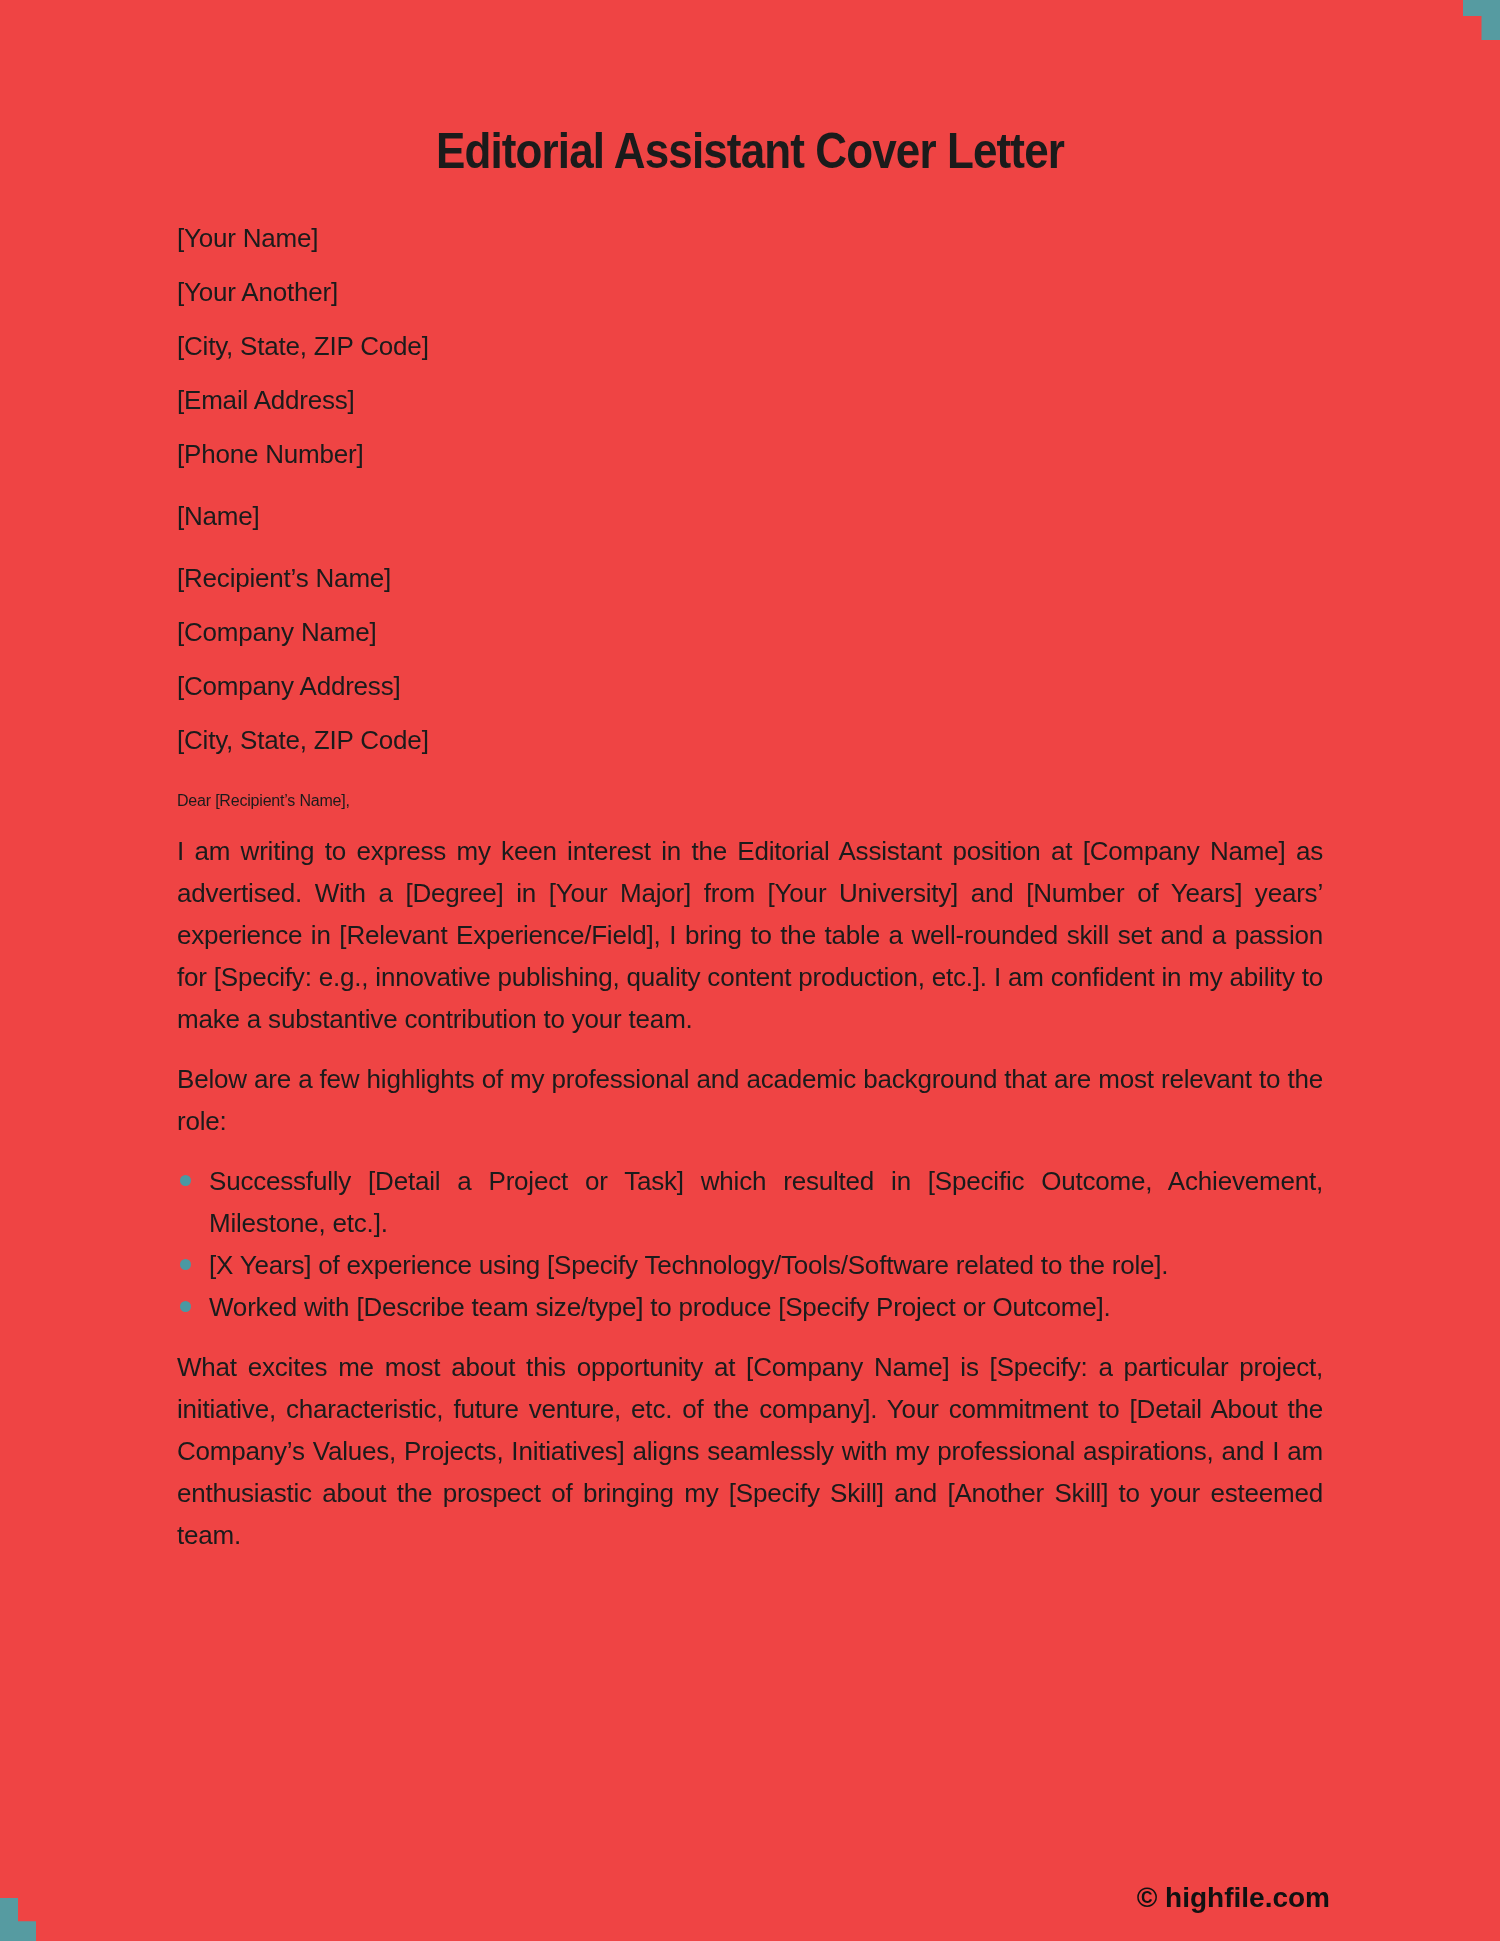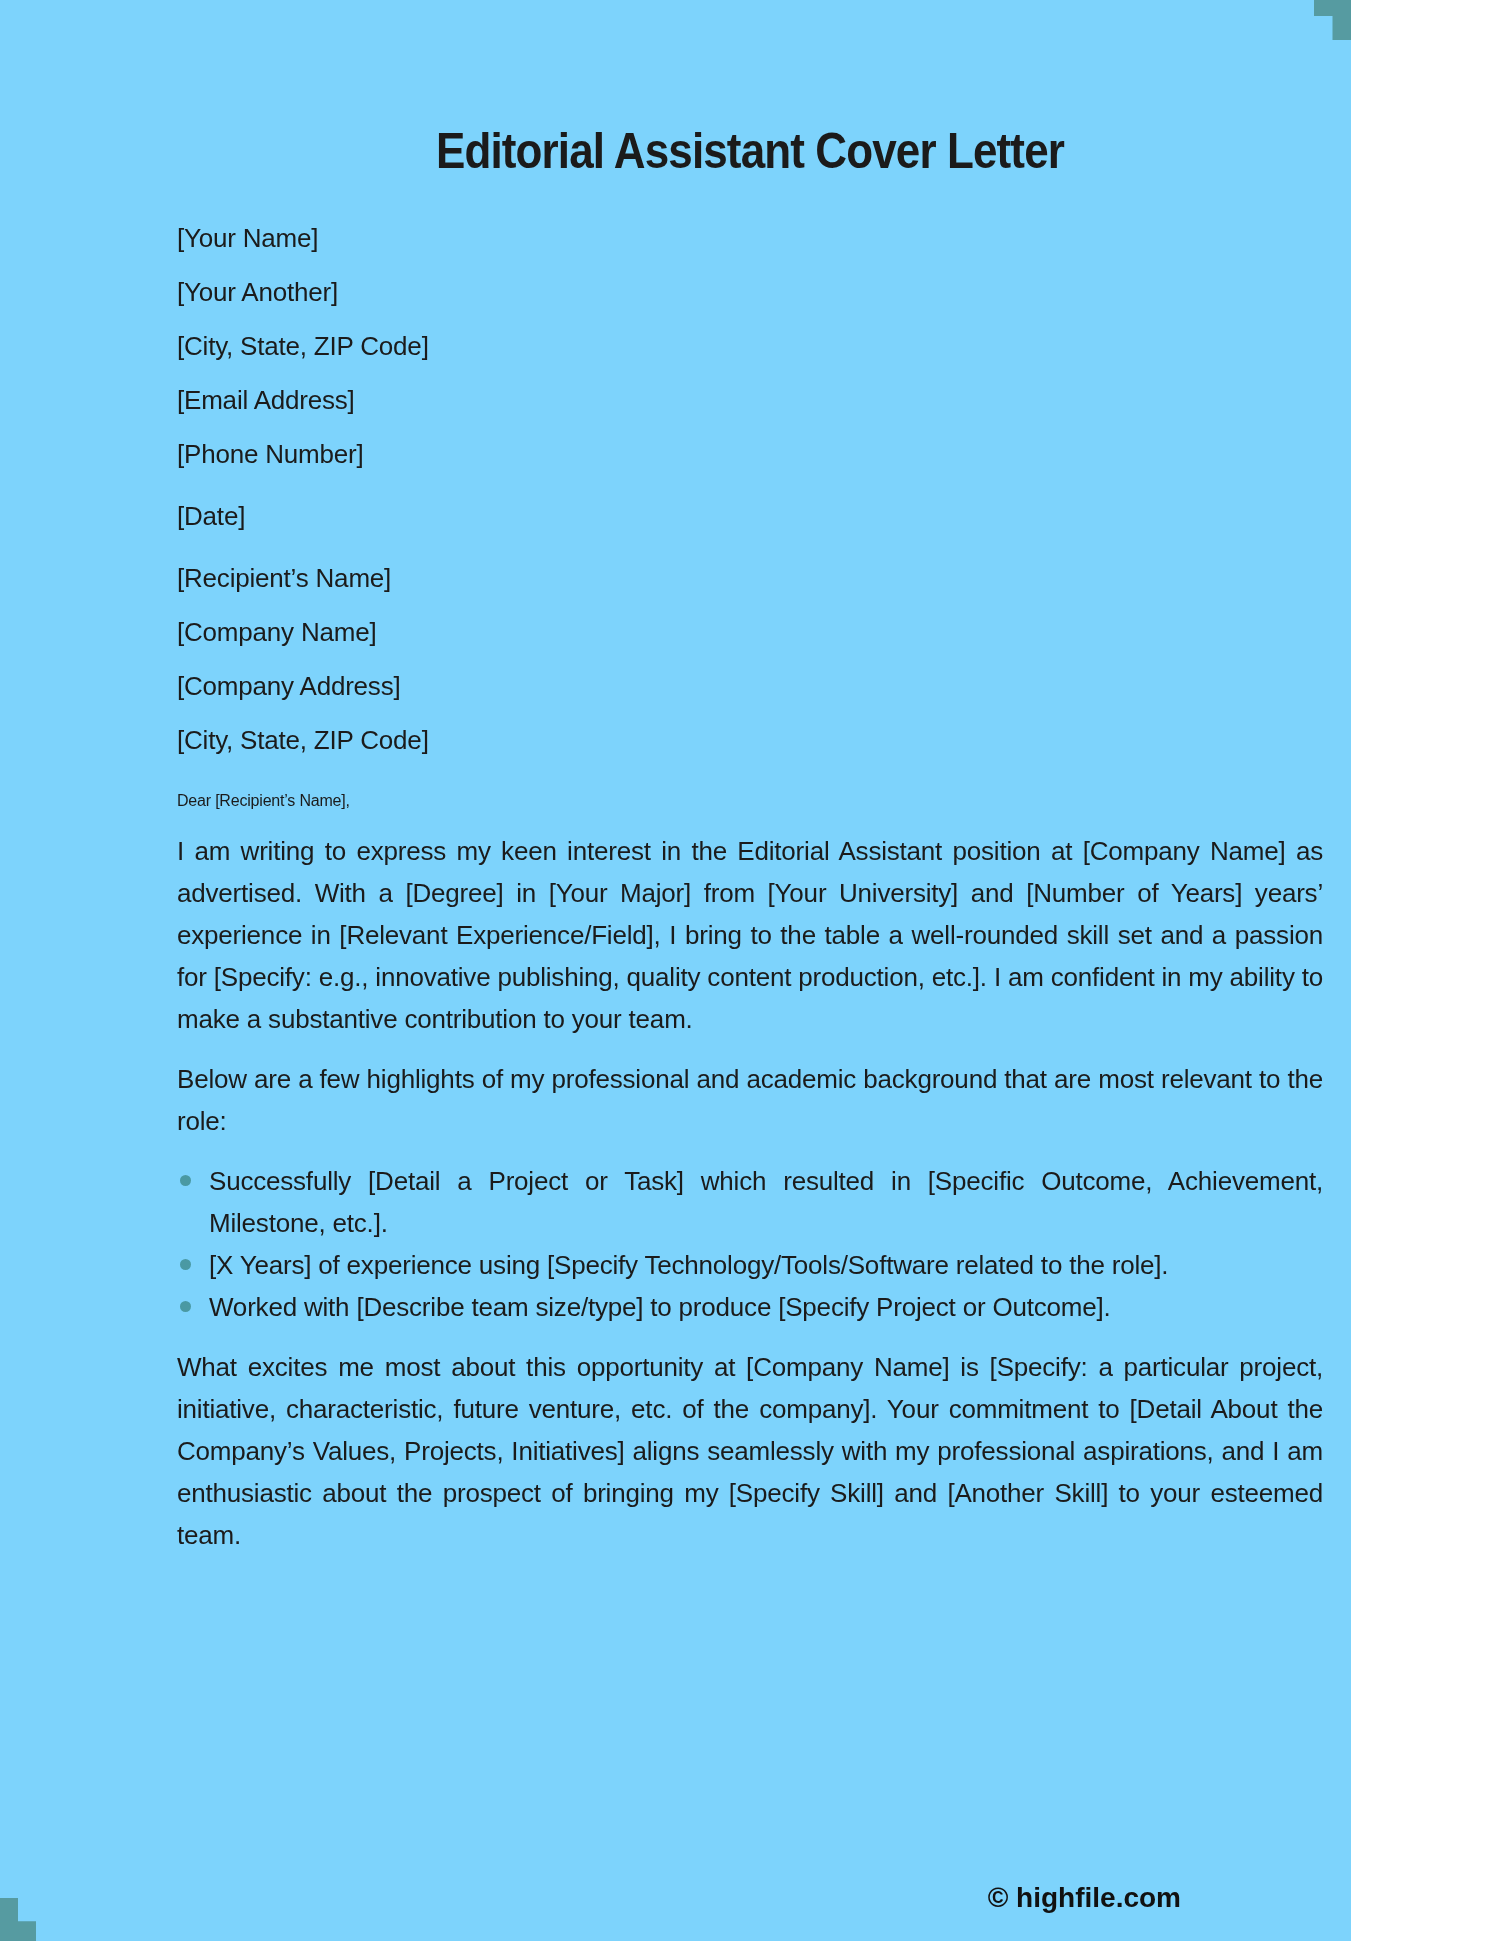--- a/index.html
+++ b/index.html
@@ -3,22 +3,22 @@
 <meta charset="utf-8">
 <style>
   :root{
     --accent:#569ba1;
     --bullet:#4a99a3;
     --ink:#1b1b1b;
   }
   html,body{margin:0;padding:0;background:#fff;}
   .page{
     position:relative;
-    width:1351px;height:1941px;
-    background:#7dd3fc;
+    width:1500px;height:1941px;
+    background:#ef4444;
     overflow:hidden;
     font-family:"Liberation Sans",sans-serif;
     color:var(--ink);
   }
   
   .corner-tr{
     position:absolute;top:0;right:0;width:37px;height:40px;
     background:var(--accent);
     clip-path:polygon(0 0,100% 0,100% 100%,50% 100%,50% 40%,0 40%);
   }
@@ -95,21 +95,21 @@
 
         <li class="line">[Your Another]</li>
 
         <li class="line">[City, State, ZIP Code]</li>
 
         <li class="line">[Email Address]</li>
 
         <li class="line">[Phone Number]</li>
       </ul>
 
-    <div class="line date-line">[Date]</div>
+    <div class="line date-line">[Name]</div>
 
     <ul class="block recipient-block">
 
         <li class="line">[Recipient’s Name]</li>
 
 
         <li class="line">[Company Name]</li>
 
         <li class="line">[Company Address]</li>
 

